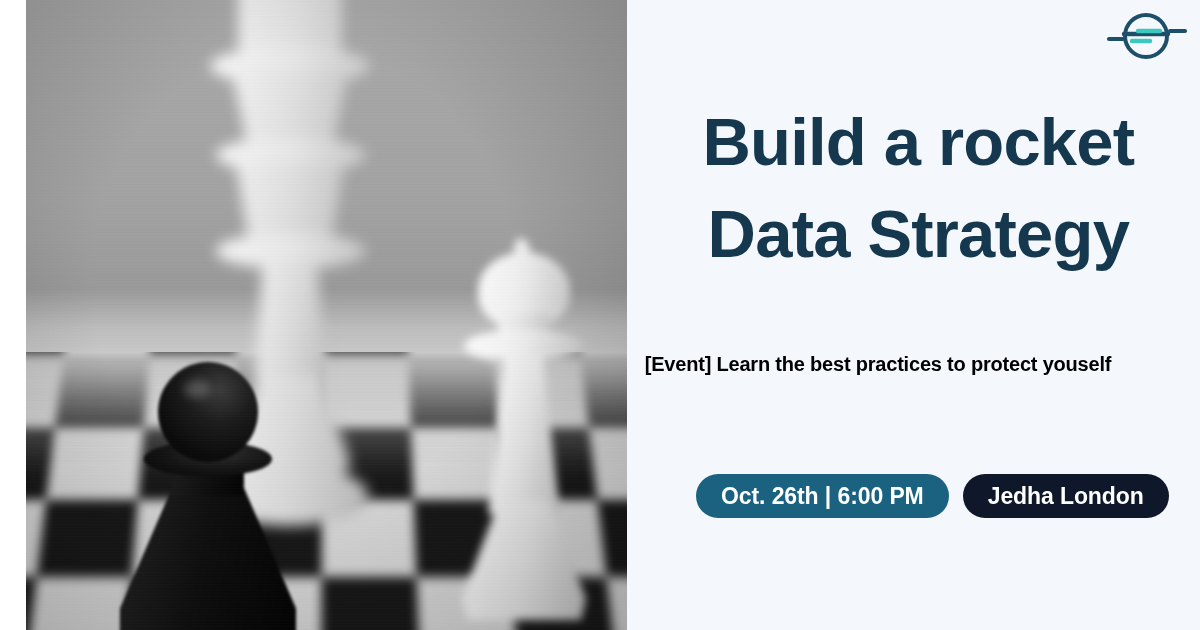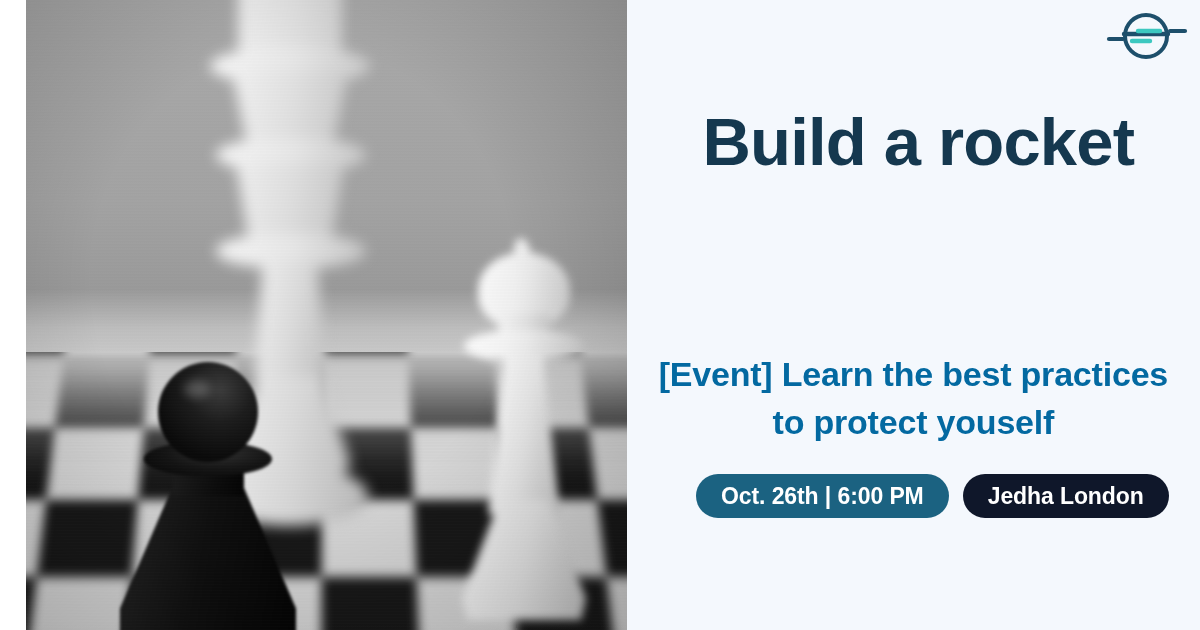--- a/index.html
+++ b/index.html
@@ -242,23 +242,22 @@
     line-height:1.38;
     letter-spacing:-0.8px;
   }
   .headline .line { display:block; white-space:nowrap; }
 
   .subtitle {
     position:absolute;
     left:18px;
     right:18px;
     top:350px;
-    text-align:center;
-    color:#0369a1;
-    font-size:34px;
+    color:#000000;
+    font-size:20px;
     font-weight:bold;
     line-height:1.42;
     letter-spacing:-0.2px;
   }
 
   .badges {
     position:absolute;
     left:0;
     right:0;
     top:474px;
@@ -337,20 +336,21 @@
         <path d="M24 26 H68" stroke="#1d4f6b" stroke-width="4.4" stroke-linecap="round"></path>
         <path d="M9 31 H23" stroke="#1d4f6b" stroke-width="4.2" stroke-linecap="round"></path>
         <path d="M70 23 H85" stroke="#1d4f6b" stroke-width="4.2" stroke-linecap="round"></path>
         <path d="M38 23 H60" stroke="#3cc8c0" stroke-width="4.4" stroke-linecap="round"></path>
         <path d="M32 33 H50" stroke="#3cc8c0" stroke-width="4.4" stroke-linecap="round"></path>
       </svg>
     </div>
 
     <div class="headline">
       <span class="line">Build a rocket</span>
+      <span class="line">Data Strategy</span>
     </div>
 
     <div class="subtitle">[Event] Learn the best practices to protect youself</div>
 
     <div class="badges">
       <span class="badge badge-date">Oct. 26th | 6:00 PM</span>
       <span class="badge badge-location">Jedha London</span>
     </div>
 
   </div>

